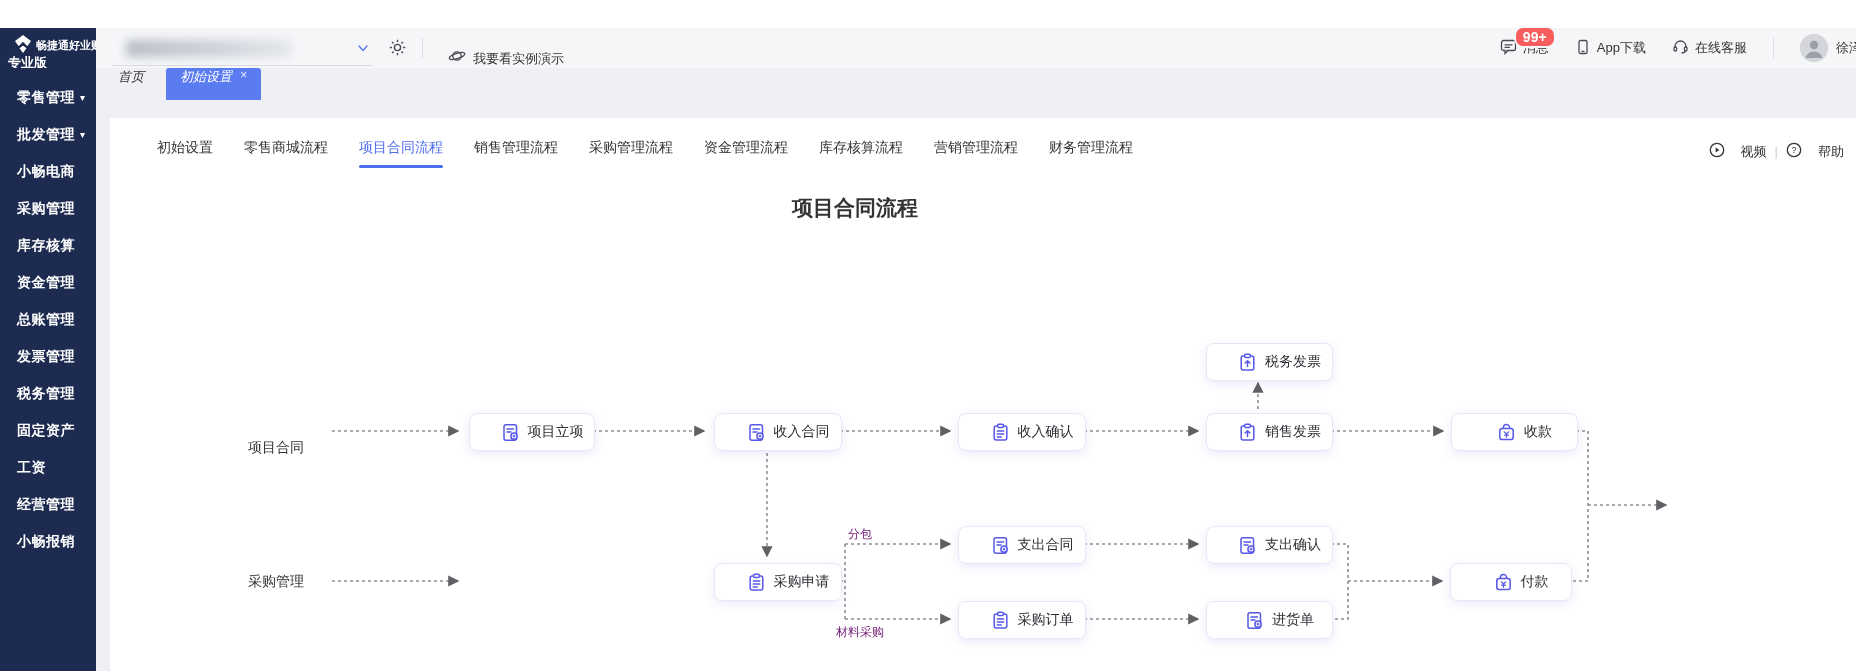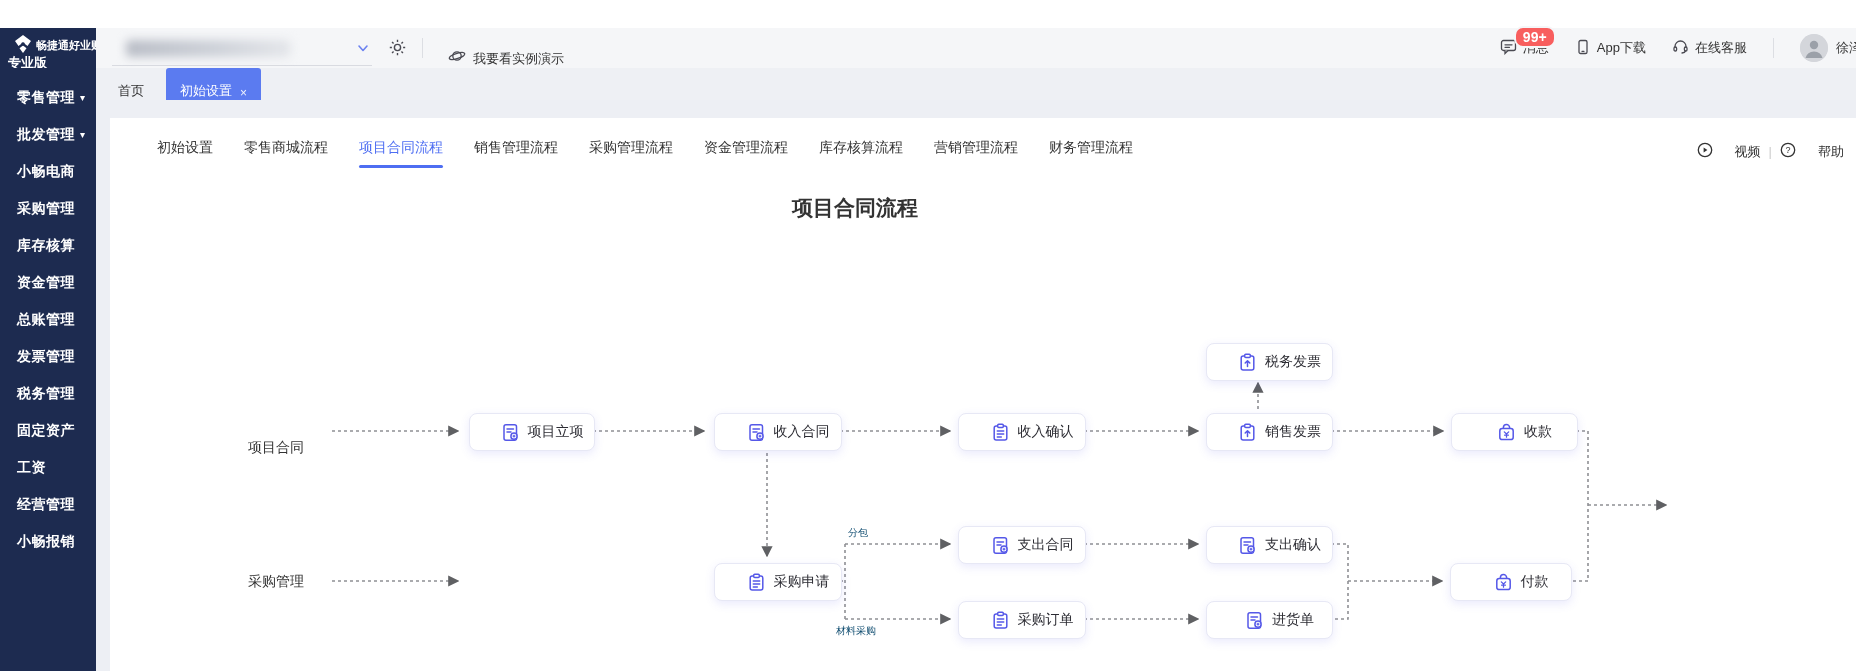--- a/index.html
+++ b/index.html
@@ -28,55 +28,55 @@
   .demo-link{position:absolute;left:352px;top:0;height:40px;display:flex;align-items:flex-end;gap:7px;font-size:13px;color:#333;cursor:pointer;}
   .appbar-right{position:absolute;right:0;top:0;height:40px;display:flex;align-items:center;gap:26px;padding-right:0;}
   .bar-item{display:flex;align-items:center;gap:6px;font-size:13px;color:#333;cursor:pointer;position:relative;}
   .badge{position:absolute;top:-12px;left:14px;background:#f85e5e;color:#fff;font-size:14px;font-weight:bold;
          padding:1px 7px;border-radius:9px;border:2px solid #f5f6f8;}
   .avatar{width:28px;height:28px;border-radius:50%;background:#d4d6db;display:flex;align-items:center;justify-content:center;overflow:hidden;}
   .user-name{font-size:13px;color:#333;white-space:nowrap;width:20px;overflow:hidden;}
 
   
   .wintab-row{left:96px;top:68px;width:1760px;height:32px;background:#eef0f4;display:flex;align-items:stretch;}
-  .wintab{display:flex;align-items:flex-end;gap:8px;padding:0 22px;font-size:13px;color:#333;cursor:pointer;}
+  .wintab{display:flex;align-items:flex-start;gap:8px;padding:0 22px;font-size:13px;color:#333;cursor:pointer;font-style:italic;}
   .wintab.active{background:#5b7bf0;color:#fff;border-radius:3px 3px 0 0;padding:0 14px;}
   .wintab .close{font-size:12px;opacity:.9;cursor:pointer;}
 
   
   .sidebar{left:0;top:68px;width:96px;height:603px;background:#1d2b50;}
   .side-nav{padding-top:11px;}
   .side-item{height:37px;display:flex;align-items:center;padding-left:17px;color:#fff;
              font-size:14px;font-weight:bold;cursor:pointer;letter-spacing:.5px;}
   .side-item .caret{margin-left:5px;font-size:10px;}
 
   
   .content-bg{left:96px;top:100px;width:1760px;height:571px;background:#edeff4;}
   .card{left:110px;top:118px;width:1746px;height:553px;background:#fff;}
 
   .flow-tabs{position:absolute;left:0;top:14px;width:1700px;height:34px;display:flex;gap:31px;padding-left:47px;align-items:center;}
   .ftab{font-size:14px;color:#333;cursor:pointer;position:relative;padding-bottom:2px;white-space:nowrap;}
   .ftab.active{color:#4e6ef2;}
   .ftab.active::after{content:"";position:absolute;left:0;right:0;bottom:-9px;height:3px;background:#4e6ef2;border-radius:2px;}
 
   .card-actions{position:absolute;right:12px;top:24px;display:flex;align-items:center;gap:8px;font-size:13px;color:#333;}
-  .card-actions .act{display:flex;align-items:center;gap:22px;cursor:pointer;}
+  .card-actions .act{display:flex;align-items:center;gap:16px;cursor:pointer;}
   .card-actions .sep{color:#ccc;}
 
   .flow-title{left:655px;top:194px;width:400px;text-align:center;font-size:21px;font-weight:600;color:#333;}
 
   
   .diagram{left:0;top:0;width:1856px;height:671px;pointer-events:none;}
   .edges{position:absolute;left:0;top:0;}
   .flow-node{position:absolute;background:#fff;border:1px solid #e7e8f5;border-radius:8px;
              box-shadow:0 3px 10px rgba(90,94,230,.13);display:flex;align-items:center;justify-content:center;
              gap:8px;font-size:14px;color:#2c2c33;cursor:pointer;pointer-events:auto;white-space:nowrap;padding-left:20px;}
   .flow-node .nicon{display:flex;align-items:center;}
   .flow-text{position:absolute;font-size:14px;color:#333;pointer-events:auto;}
-  .edge-label{position:absolute;font-size:10px;color:#0c4a6e;pointer-events:none;white-space:nowrap;}
+  .edge-label{position:absolute;font-size:12px;color:#701a75;pointer-events:none;white-space:nowrap;}
 </style>
 </head>
 <body>
 
 <div class="stage">
 
   <div class="abs topstrip"></div>
 
   <div class="abs logo-block">
     <span class="logo-mark">

